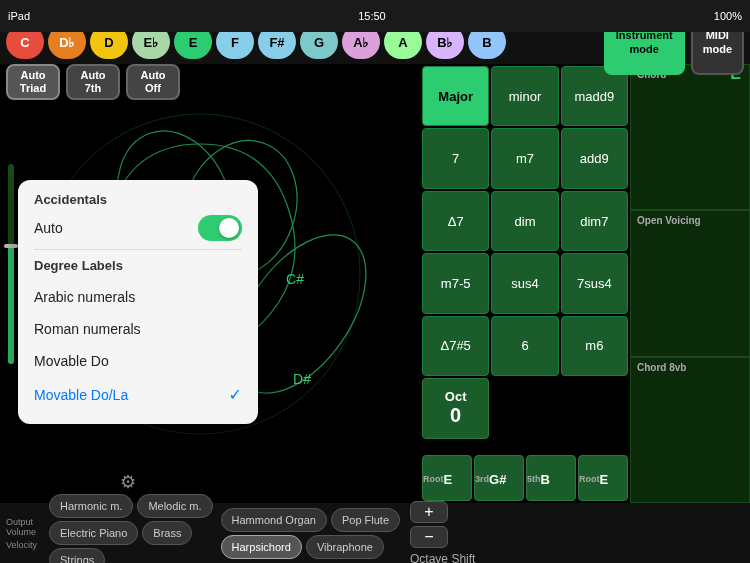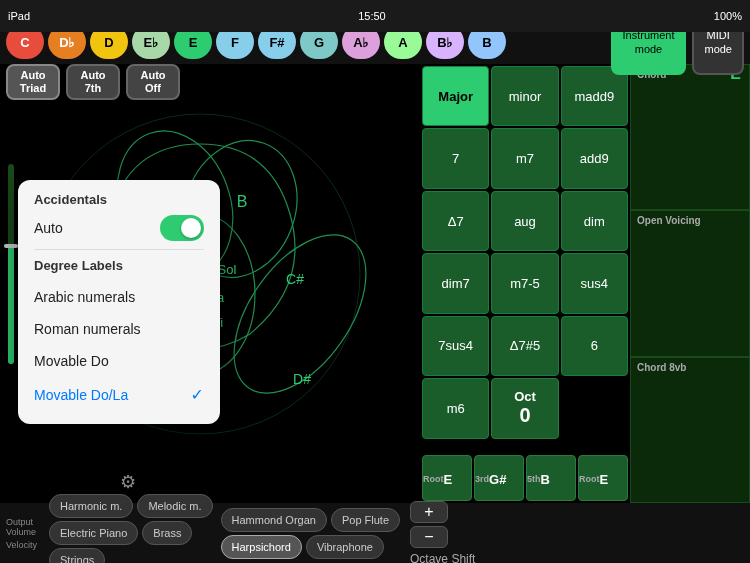--- a/index.html
+++ b/index.html
@@ -67,21 +67,21 @@
     .key-btn.a { background: #98fb98; color: #000; }
     .key-btn.bb { background: #d8b4fe; color: #000; }
     .key-btn.b { background: #93c5fd; color: #000; }
 
     
     .mode-btn {
       border-radius: 8px;
       border: 2px solid #555;
       padding: 17px 10px;
       font-size: 11px;
-      font-weight: 400;
+      font-weight: 700;
       color: #fff;
       cursor: pointer;
       text-align: center;
       line-height: 1.3;
     }
     .mode-btn.active-mode {
       background: #2ecc71;
       border-color: #2ecc71;
       color: #000;
     }
@@ -336,21 +336,21 @@
       color: #fff;
       font-size: 12px;
       font-weight: 700;
     }
 
     
     #dropdown-popup {
       position: absolute;
       top: 180px;
       left: 18px;
-      width: 202px;
+      width: 240px;
       background: #f5f5f5;
       border-radius: 12px;
       box-shadow: 0 8px 32px rgba(0,0,0,0.5);
       z-index: 200;
       padding: 12px 16px;
     }
     .popup-section-title {
       font-size: 13px;
       font-weight: 700;
       color: #333;
@@ -488,21 +488,20 @@
 </div>
 
 <div id="chord-panel">
   <button class="chord-type-btn major-btn">Major</button>
   <button class="chord-type-btn">minor</button>
   <button class="chord-type-btn">madd9</button>
   <button class="chord-type-btn">7</button>
   <button class="chord-type-btn">m7</button>
   <button class="chord-type-btn">add9</button>
   <button class="chord-type-btn">Δ7</button>
-  <button class="chord-type-btn">aug</button>
   <button class="chord-type-btn">dim</button>
   <button class="chord-type-btn">dim7</button>
   <button class="chord-type-btn">m7-5</button>
   <button class="chord-type-btn">sus4</button>
   <button class="chord-type-btn">7sus4</button>
   <button class="chord-type-btn">Δ7#5</button>
   <button class="chord-type-btn">6</button>
   <button class="chord-type-btn">m6</button>
   <div class="oct-btn">
     <span style="font-weight:700;font-size:13px;">Oct</span>

